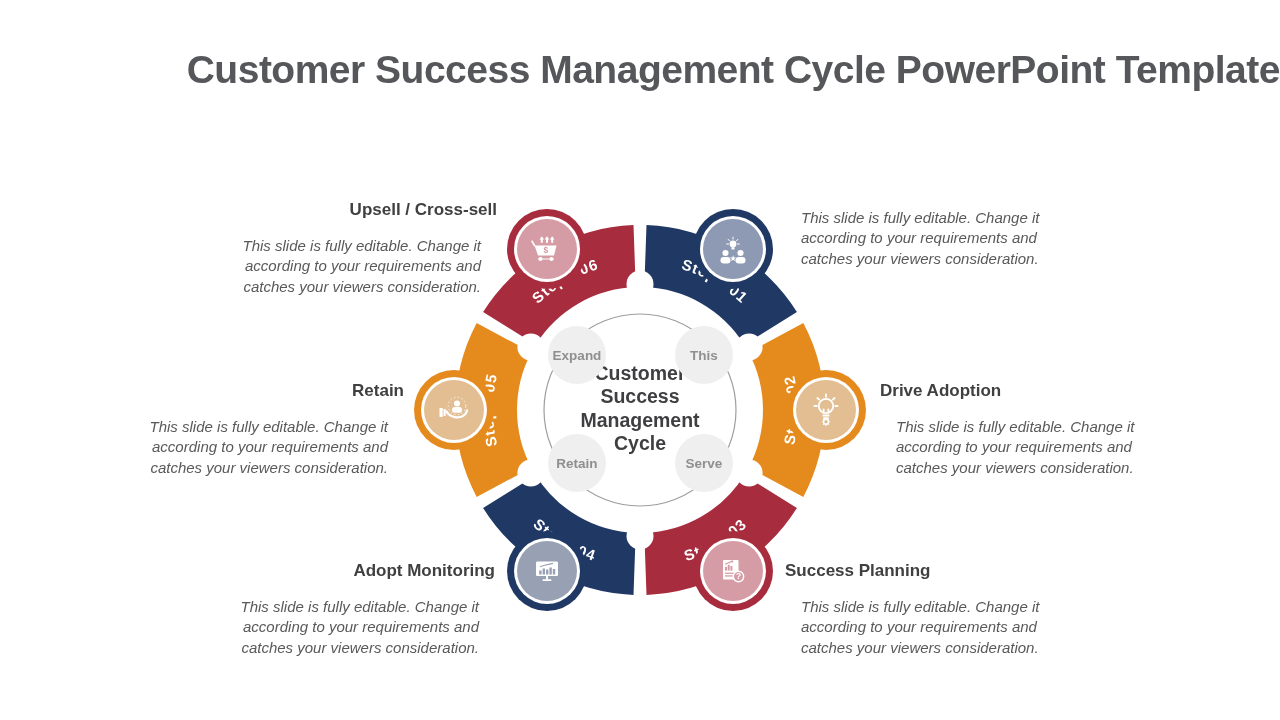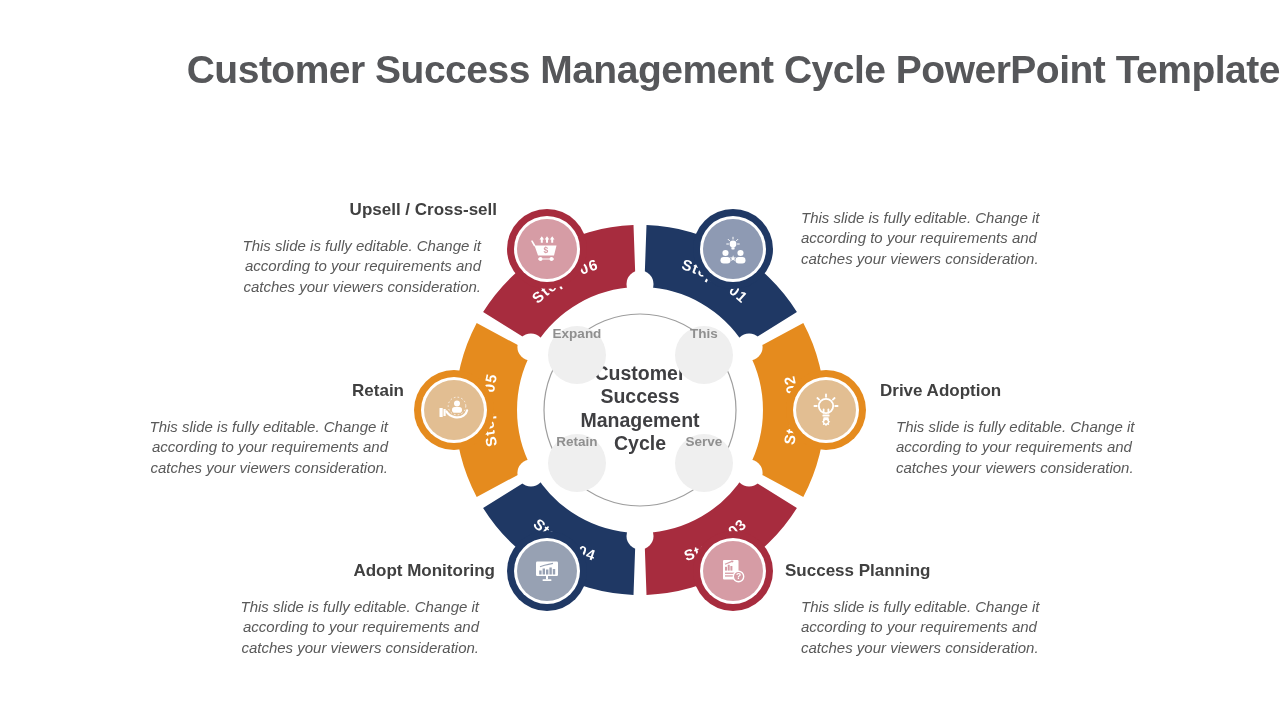--- a/index.html
+++ b/index.html
@@ -15,21 +15,21 @@
   .diagram{ position:absolute; left:0; top:0; width:1280px; height:720px; }
   .diagram svg{ position:absolute; left:0; top:0; }
   .badge-text{ font-family:"Liberation Sans", sans-serif; font-size:15px; font-weight:bold;
     letter-spacing:1px; fill:#FFFFFF; }
   .center-text{
     position:absolute; left:563px; top:362px; width:154px; text-align:center;
     font-size:19.5px; font-weight:bold; line-height:1.2; color:#3F3F42;
   }
   .node{
     position:absolute; width:58px; height:58px; border-radius:50%;
-    background:#EFEFEF; display:flex; align-items:flex-start; justify-content:center;
+    background:#EFEFEF; display:flex; align-items:center; justify-content:center;
     font-size:13.5px; font-weight:600; color:#8F8F8F;
   }
   .label{ position:absolute; width:286px; }
   .label.right{ text-align:right; }
   .label h3{ margin:8px 0 3px 0; font-size:17px; font-weight:bold; color:#404040; }
   .label p{ margin:16px; font-size:15px; font-style:italic; line-height:1.35; color:#595959; }
 </style>
 </head>
 <body>
 

